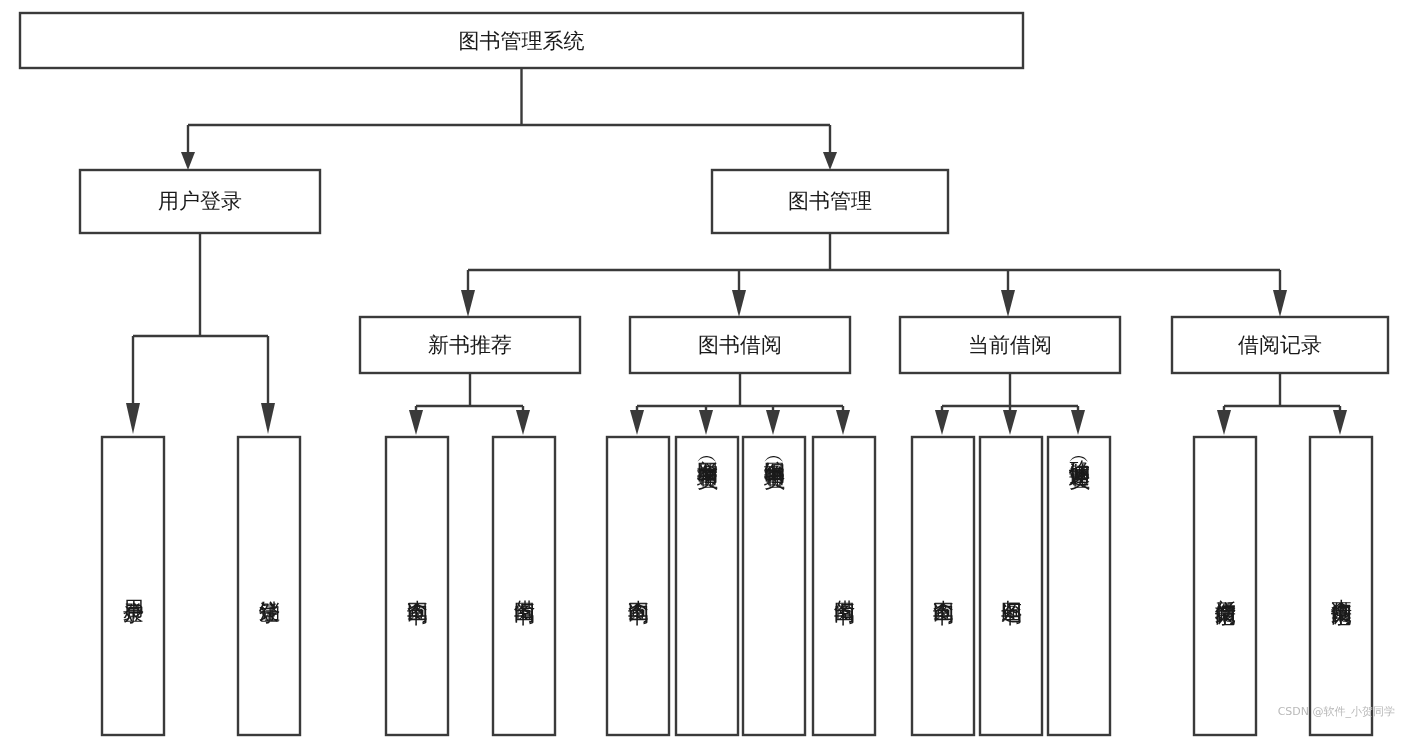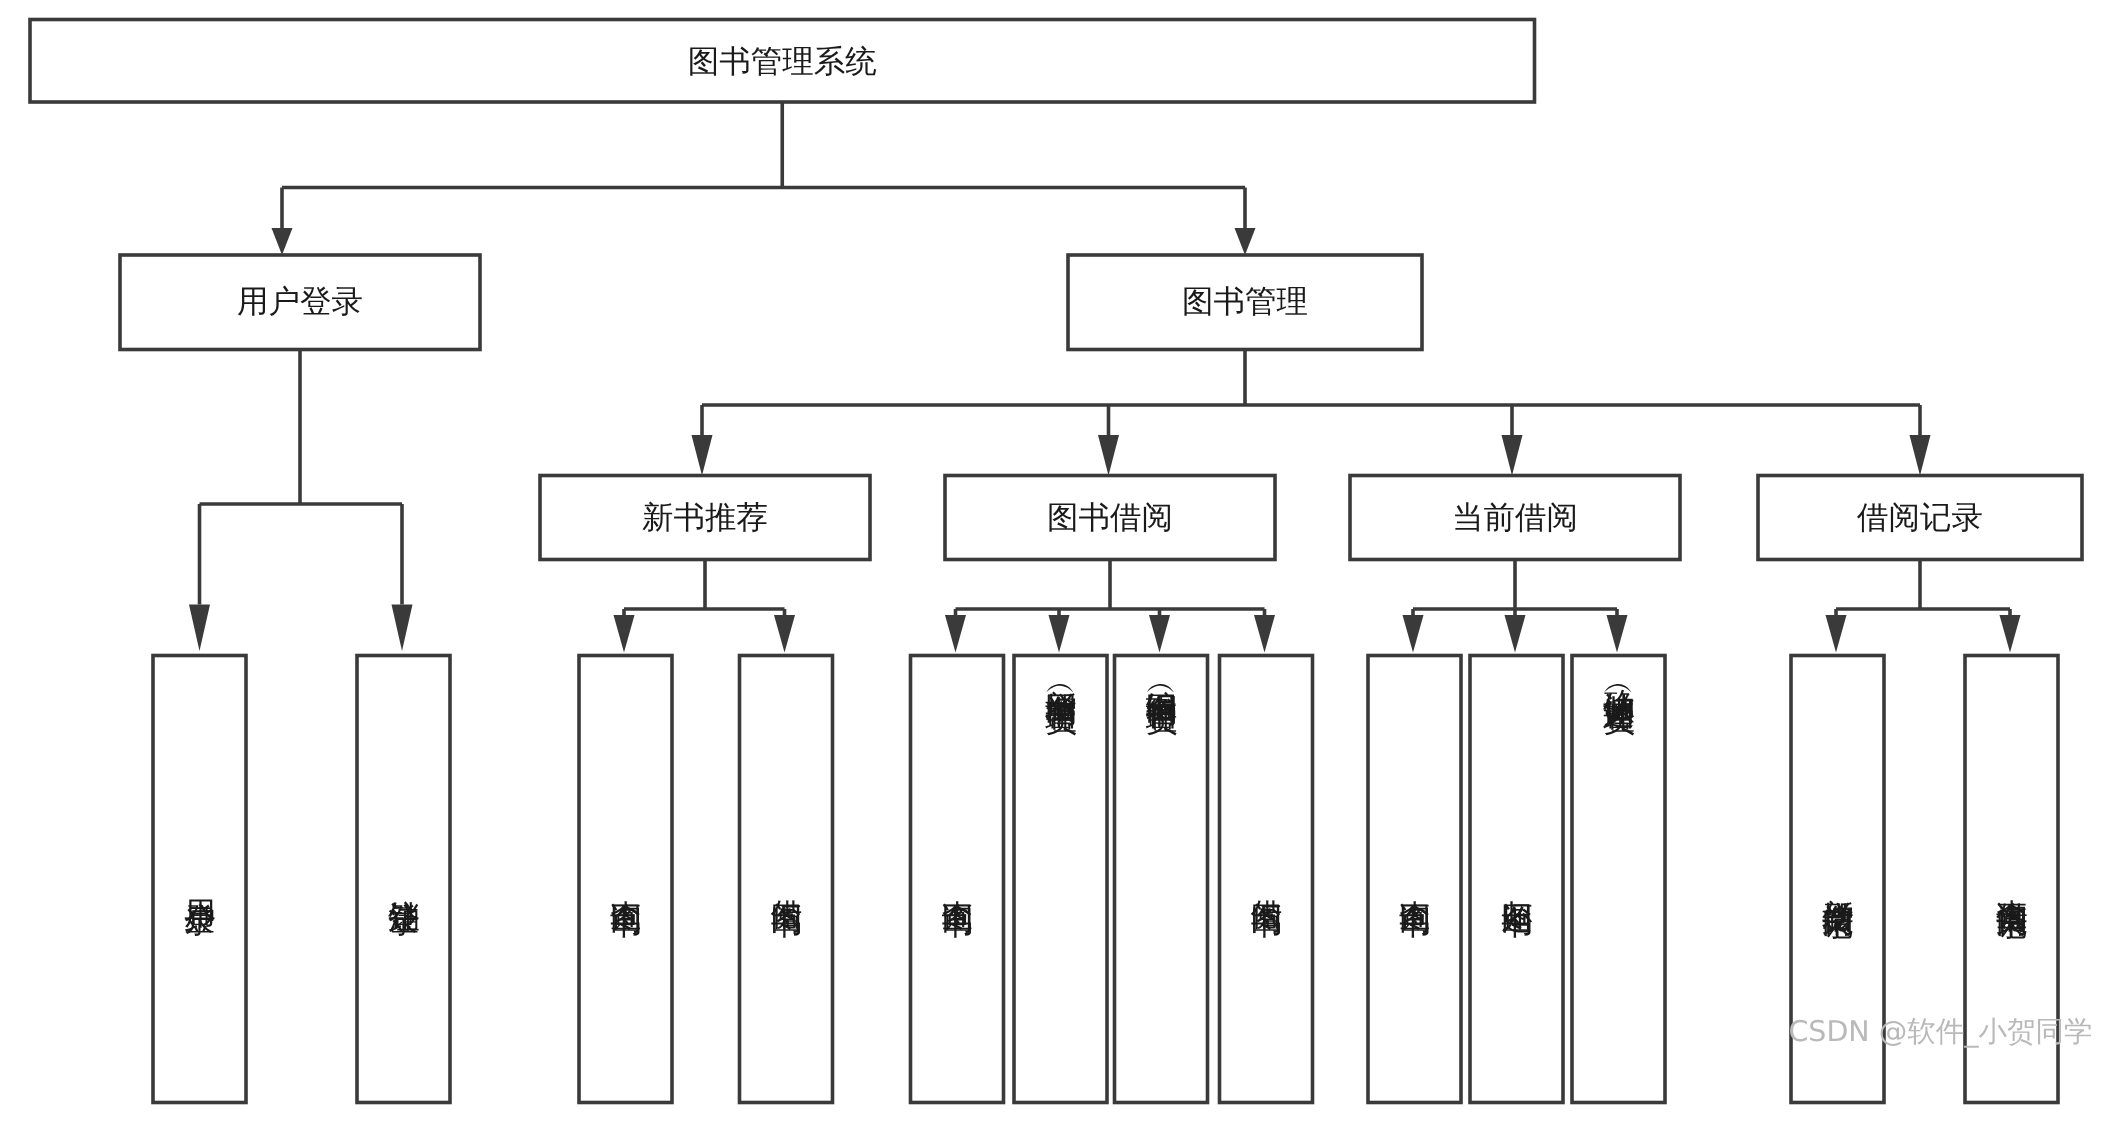--- a/index.html
+++ b/index.html
@@ -59,23 +59,23 @@
     color: #1a1a1a;
     letter-spacing: 1.5px;
     text-align: center;
     white-space: nowrap;
     user-select: none;
     pointer-events: none;
   }
   .watermark {
     position: absolute;
     right: 10px;
-    bottom: 24px;
-    font-family: "DejaVu Sans", "Liberation Sans", sans-serif;
-    font-size: 19px;
+    bottom: 6px;
+    font-family: "DejaVu Sans", "Liberation Sans", sans-serif;
+    font-size: 11px;
     color: #b9b9b9;
     white-space: nowrap;
     user-select: none;
   }
 </style>
 </head>
 <body>
 
 <div id="diagram-root">
 

